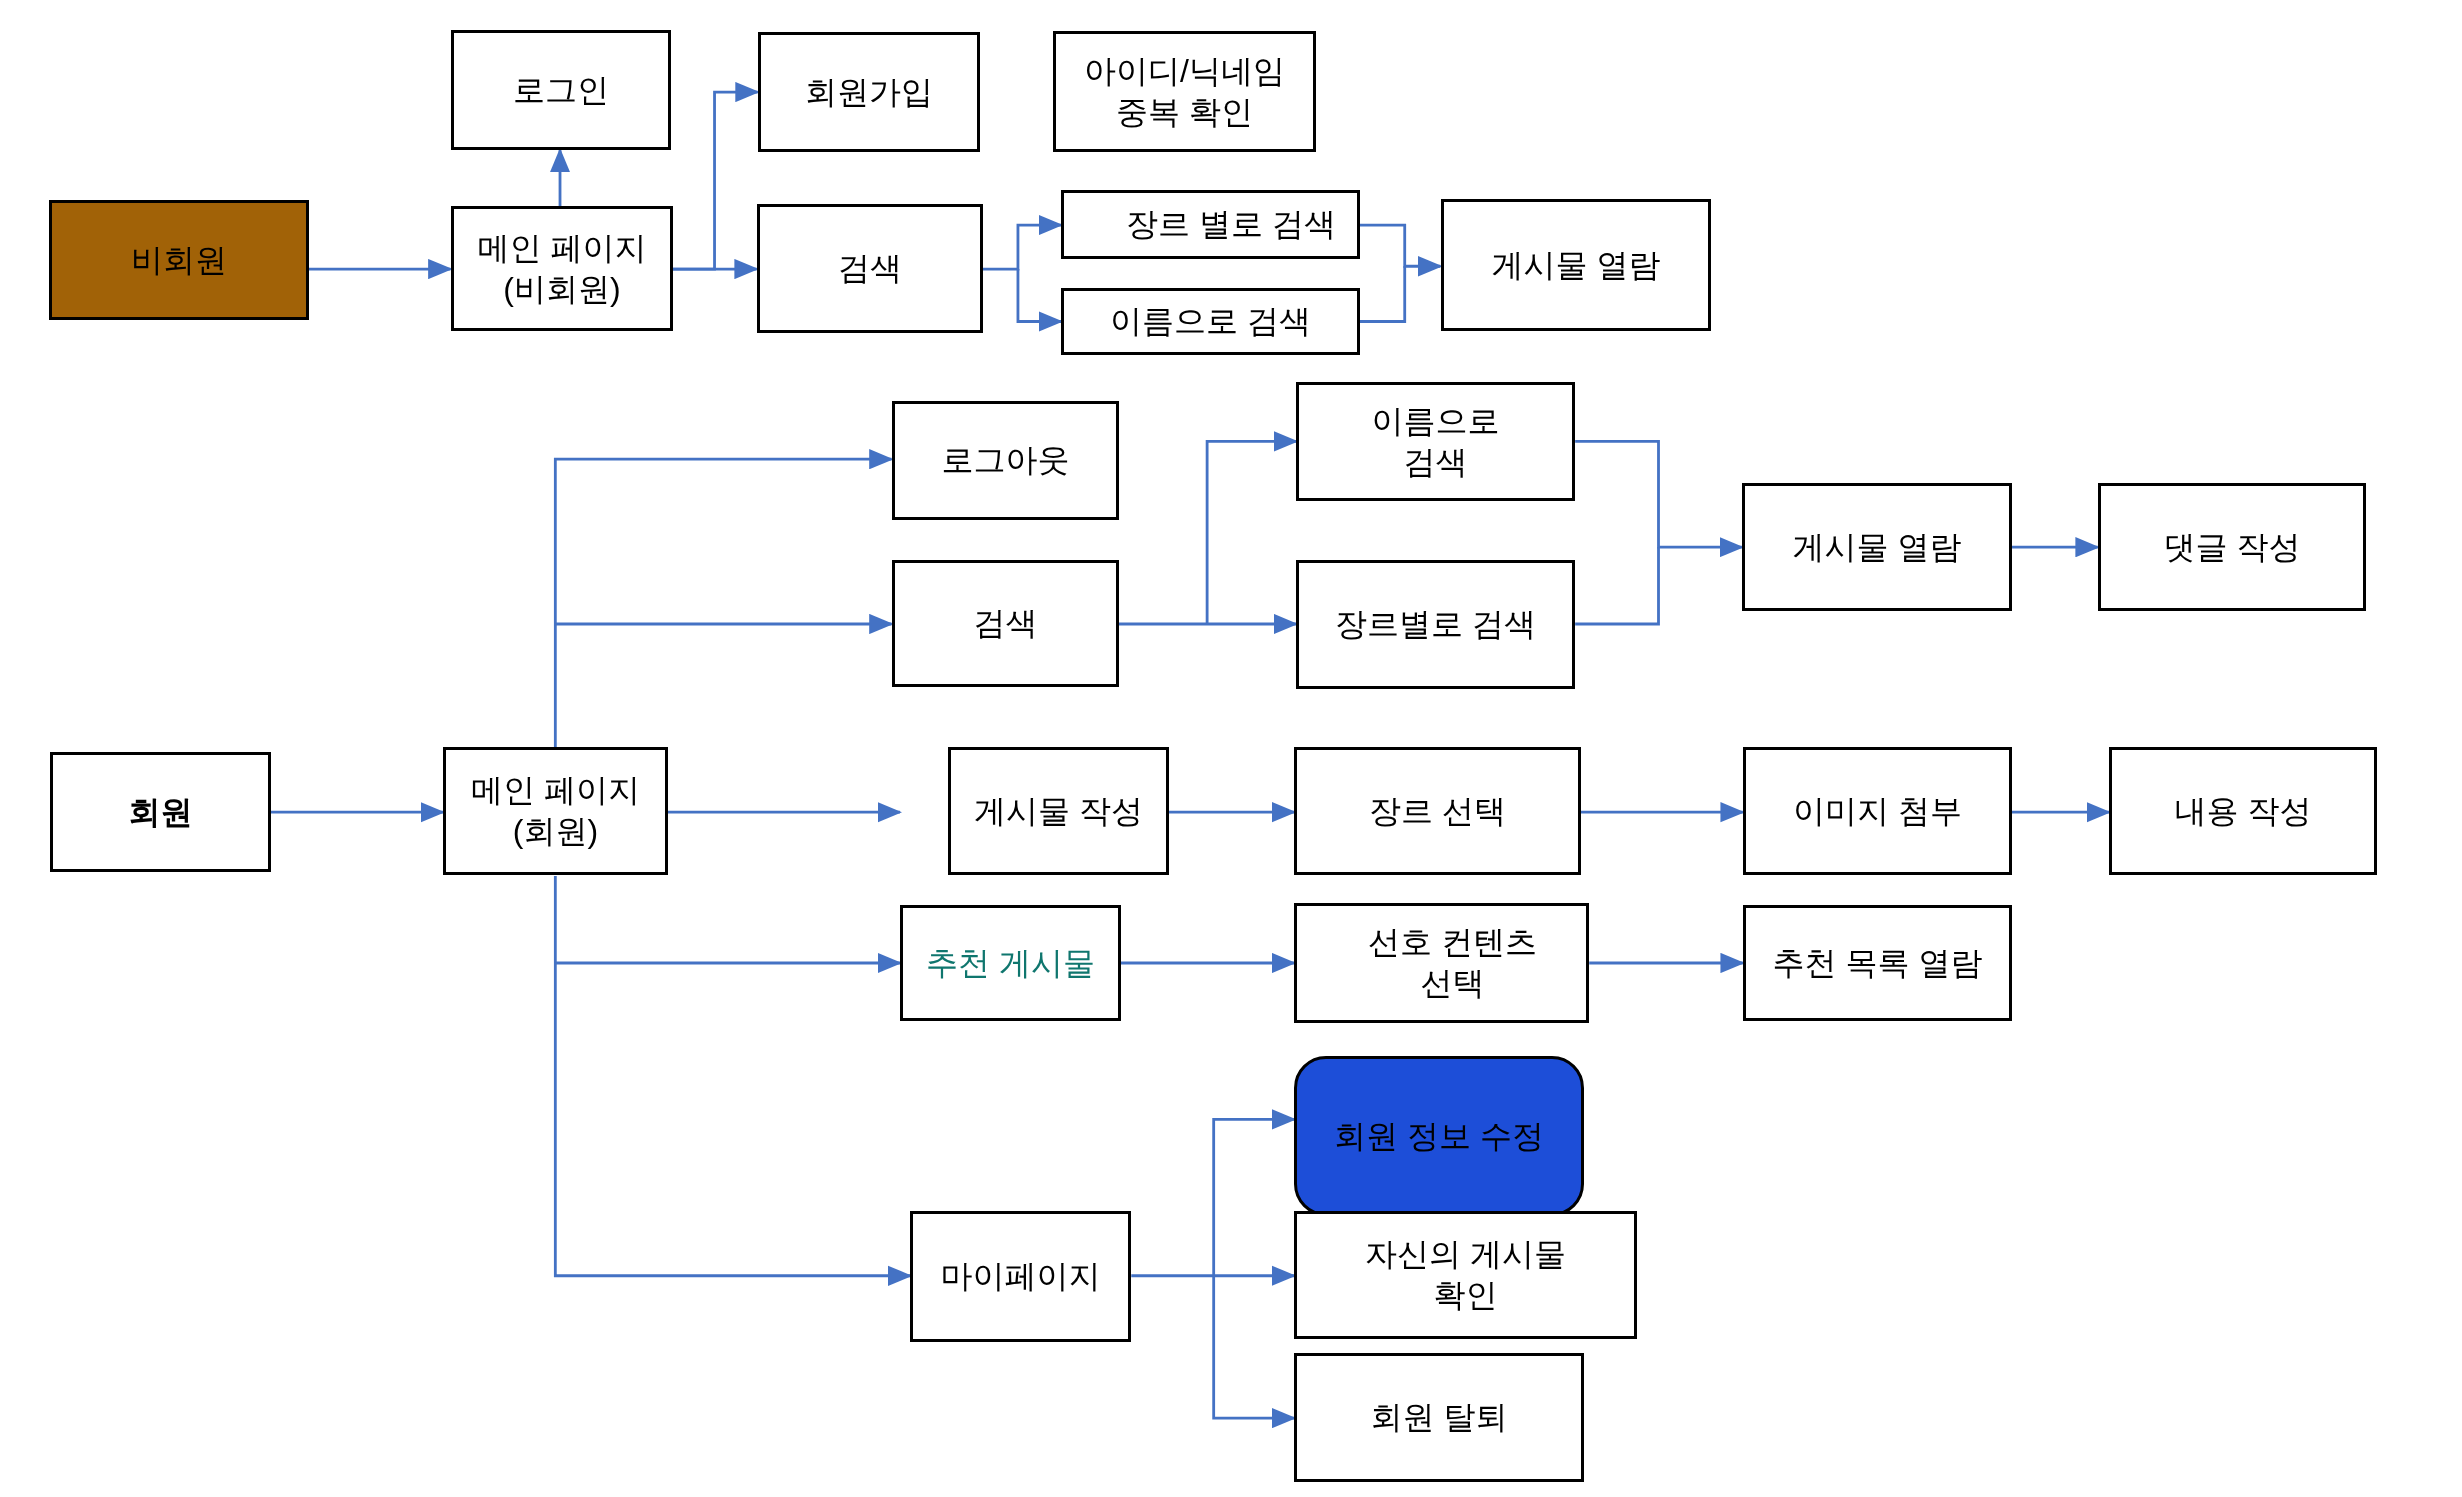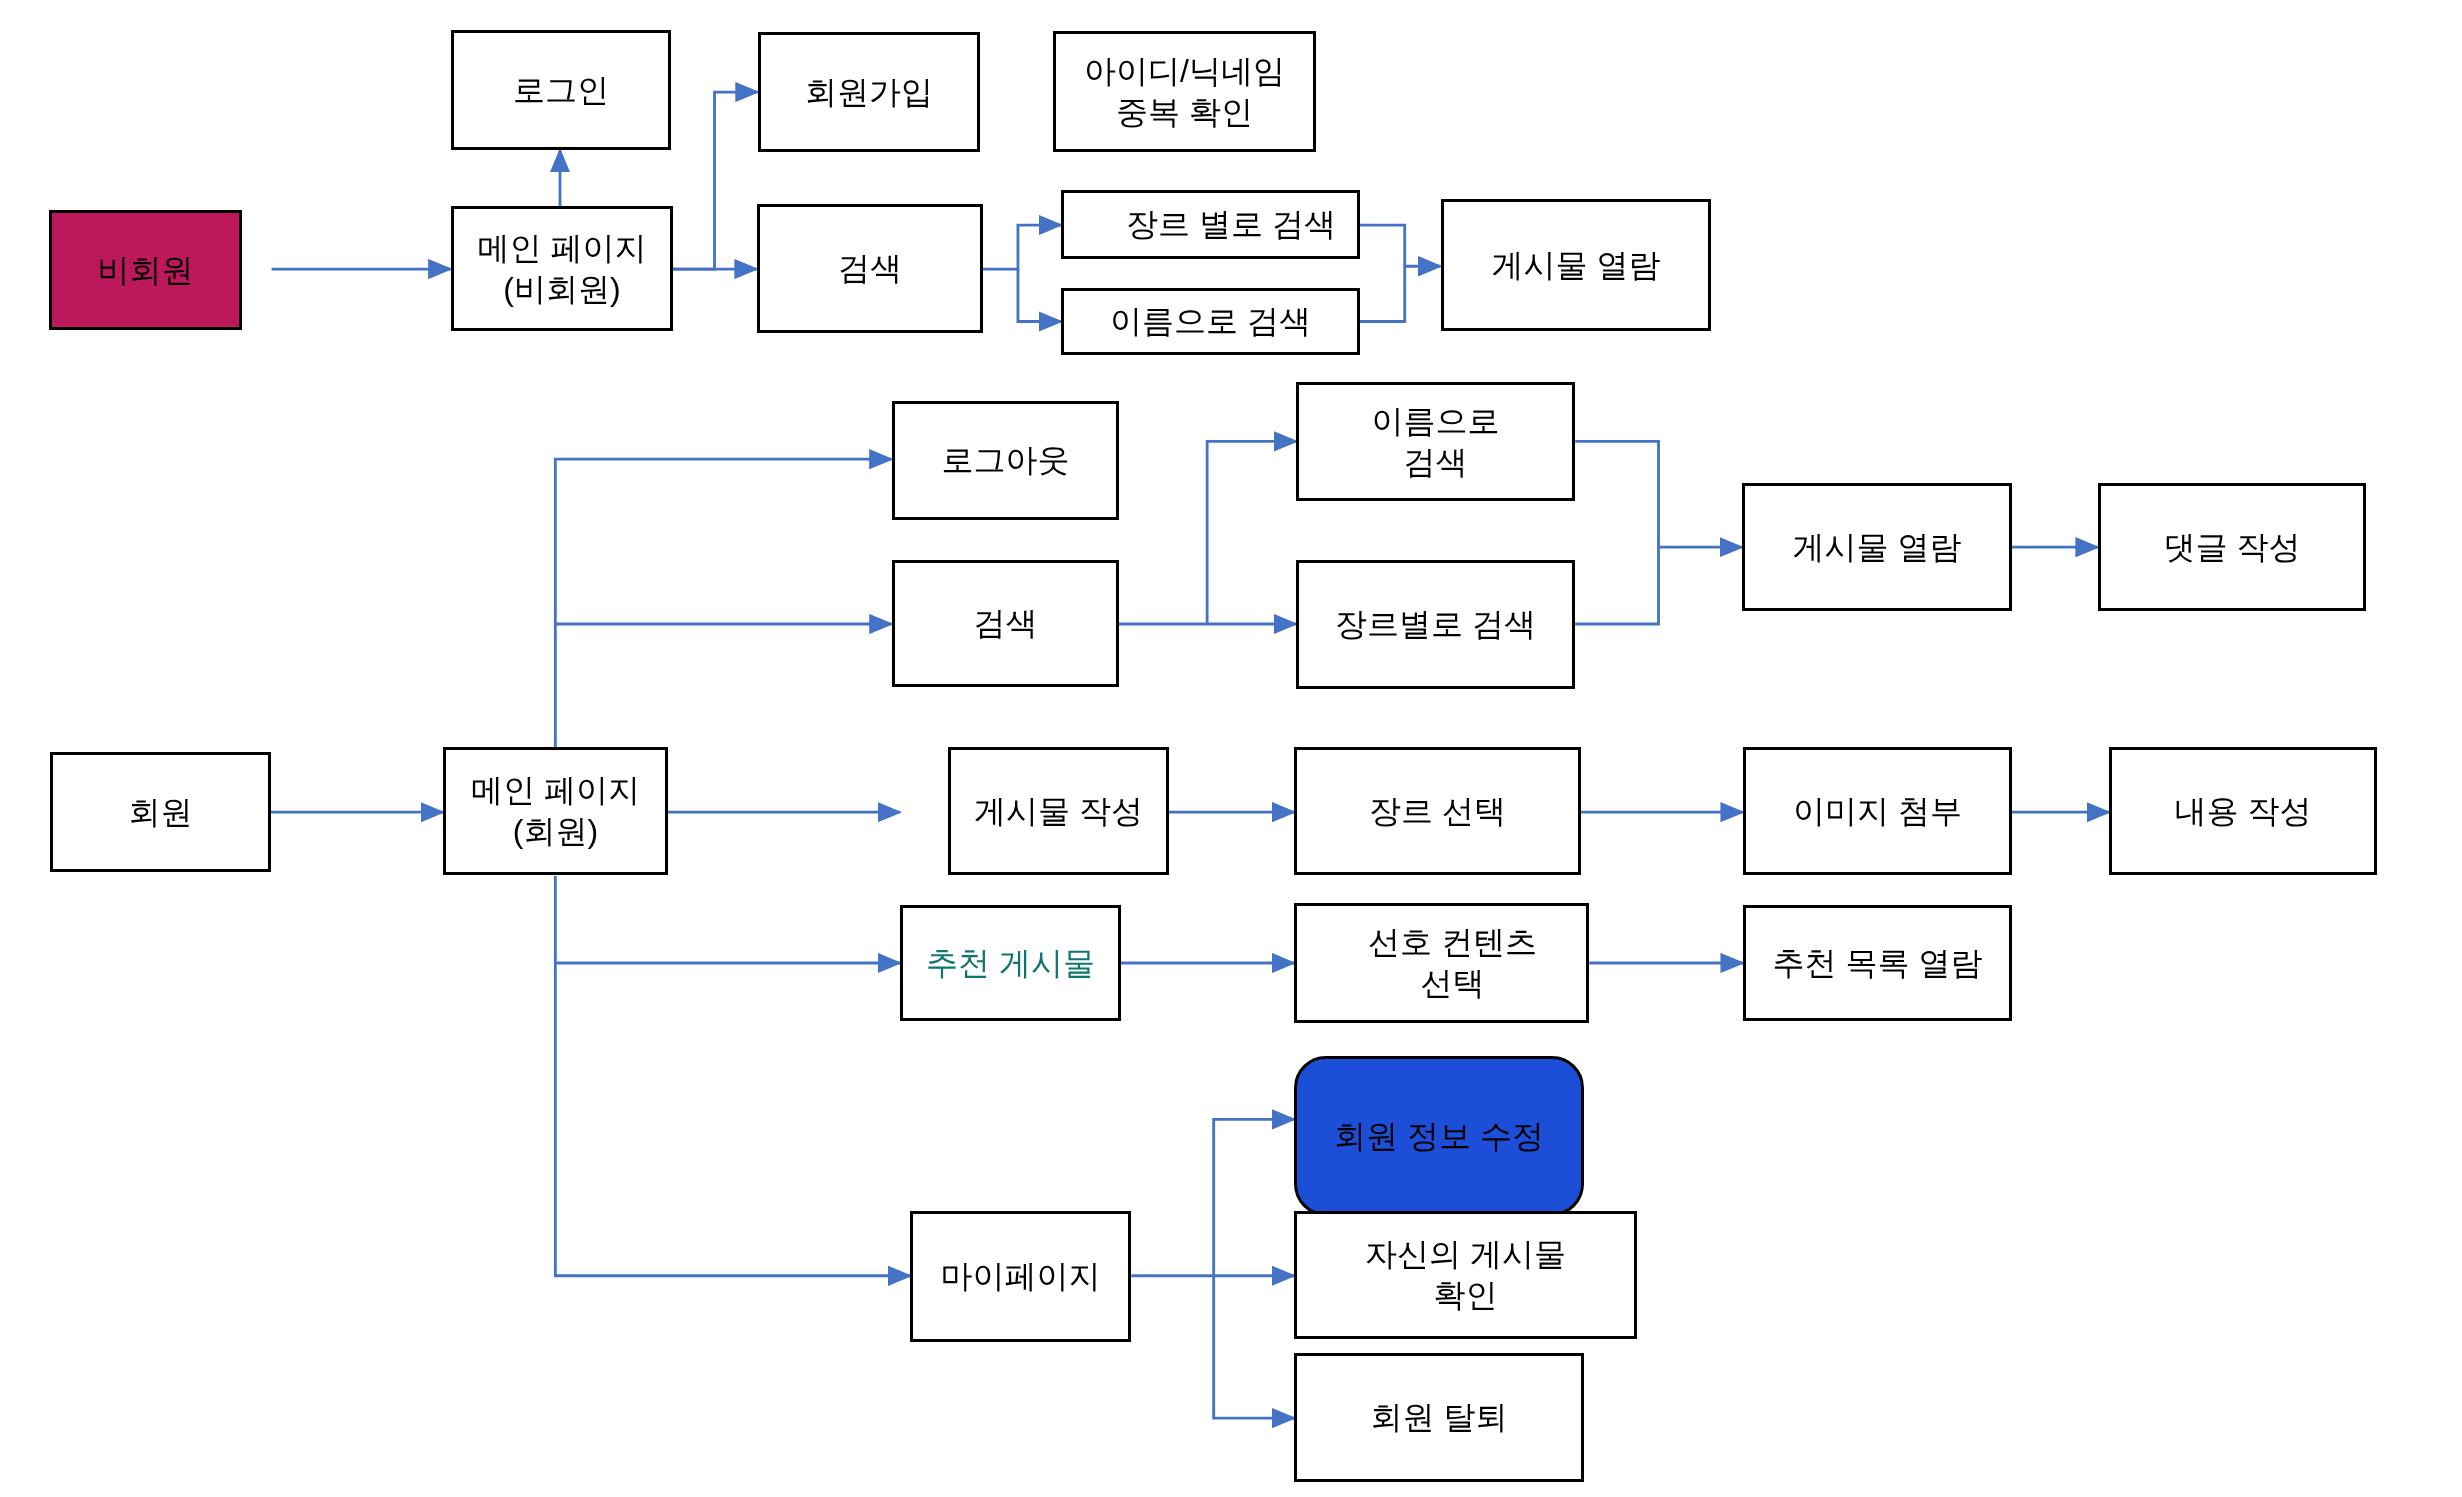--- a/index.html
+++ b/index.html
@@ -79,21 +79,21 @@
         <path class="edge" d="M1688,867 L1861,867" stroke="#4472C4" marker-end="url(#arrowhead)"></path>
         <path class="edge" d="M2148,867 L2252,867" stroke="#4472C4" marker-end="url(#arrowhead)"></path>
         <path class="edge" d="M1197,1028 L1382,1028" stroke="#4472C4" marker-end="url(#arrowhead)"></path>
         <path class="edge" d="M1697,1028 L1861,1028" stroke="#4472C4" marker-end="url(#arrowhead)"></path>
         <path class="edge" d="M1208,1362 L1382,1362" stroke="#4472C4" marker-end="url(#arrowhead)"></path>
         <path class="edge" d="M1296,1362 L1296,1195 L1382,1195" stroke="#4472C4" marker-end="url(#arrowhead)"></path>
         <path class="edge" d="M1296,1362 L1296,1514 L1382,1514" stroke="#4472C4" marker-end="url(#arrowhead)"></path>
       </g>
   </svg>
   <div id="nodes-layer">
-      <div class="node" style="left: 49px; top: 210px; width: 193px; height: 120px; border-color: rgb(0, 0, 0); background: #be185d;">
+      <div class="node" style="left: 49px; top: 200px; width: 260px; height: 120px; border-color: rgb(0, 0, 0); background: #a16207;">
         <span class="label" style="color: rgb(0, 0, 0);">비회원</span>
       </div>
       <div class="node" style="left: 451px; top: 206px; width: 222px; height: 125px; border-color: rgb(0, 0, 0); background: rgb(255, 255, 255);">
         <span class="label" style="color: rgb(0, 0, 0);">메인 페이지
 (비회원)</span>
       </div>
       <div class="node" style="left: 451px; top: 30px; width: 220px; height: 120px; border-color: rgb(0, 0, 0); background: rgb(255, 255, 255);">
         <span class="label" style="color: rgb(0, 0, 0);">로그인</span>
       </div>
       <div class="node" style="left: 758px; top: 32px; width: 222px; height: 120px; border-color: rgb(0, 0, 0); background: rgb(255, 255, 255);">
@@ -108,21 +108,21 @@
       </div>
       <div class="node" style="left: 1061px; top: 190px; width: 299px; height: 69px; border-color: rgb(0, 0, 0); background: rgb(255, 255, 255);">
         <span class="label" style="color: rgb(0, 0, 0); margin-left: 41px;">장르 별로 검색</span>
       </div>
       <div class="node" style="left: 1061px; top: 288px; width: 299px; height: 67px; border-color: rgb(0, 0, 0); background: rgb(255, 255, 255);">
         <span class="label" style="color: rgb(0, 0, 0);">이름으로 검색</span>
       </div>
       <div class="node" style="left: 1441px; top: 199px; width: 270px; height: 132px; border-color: rgb(0, 0, 0); background: rgb(255, 255, 255);">
         <span class="label" style="color: rgb(0, 0, 0);">게시물 열람</span>
       </div>
-      <div class="node" style="left: 50px; top: 752px; width: 221px; height: 120px; border-color: rgb(0, 0, 0); background: rgb(255, 255, 255);">
+      <div class="node" style="left: 50px; top: 752px; width: 221px; height: 120px; border-color: rgb(0, 0, 0); background: rgb(255, 255, 255); font-weight: bold;">
         <span class="label" style="color: rgb(0, 0, 0);">회원</span>
       </div>
       <div class="node" style="left: 443px; top: 747px; width: 225px; height: 128px; border-color: rgb(0, 0, 0); background: rgb(255, 255, 255);">
         <span class="label" style="color: rgb(0, 0, 0);">메인 페이지
 (회원)</span>
       </div>
       <div class="node" style="left: 892px; top: 401px; width: 227px; height: 119px; border-color: rgb(0, 0, 0); background: rgb(255, 255, 255);">
         <span class="label" style="color: rgb(0, 0, 0);">로그아웃</span>
       </div>
       <div class="node" style="left: 892px; top: 560px; width: 227px; height: 127px; border-color: rgb(0, 0, 0); background: rgb(255, 255, 255);">

